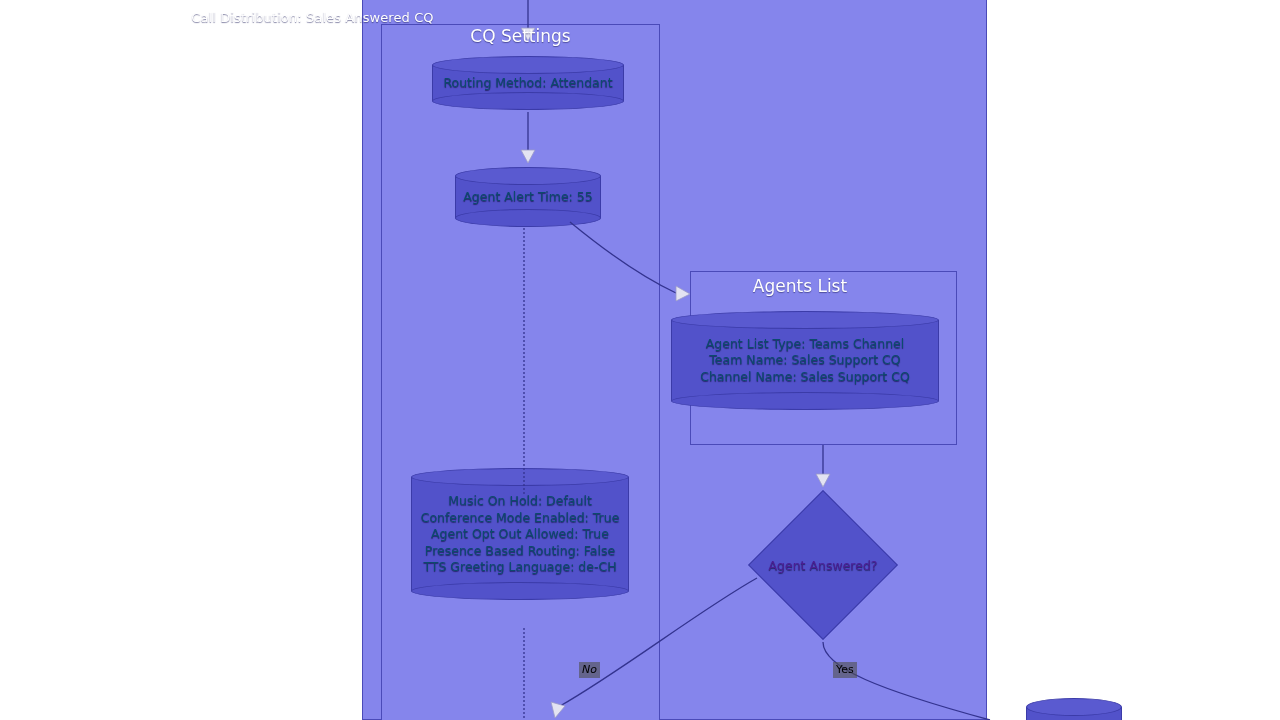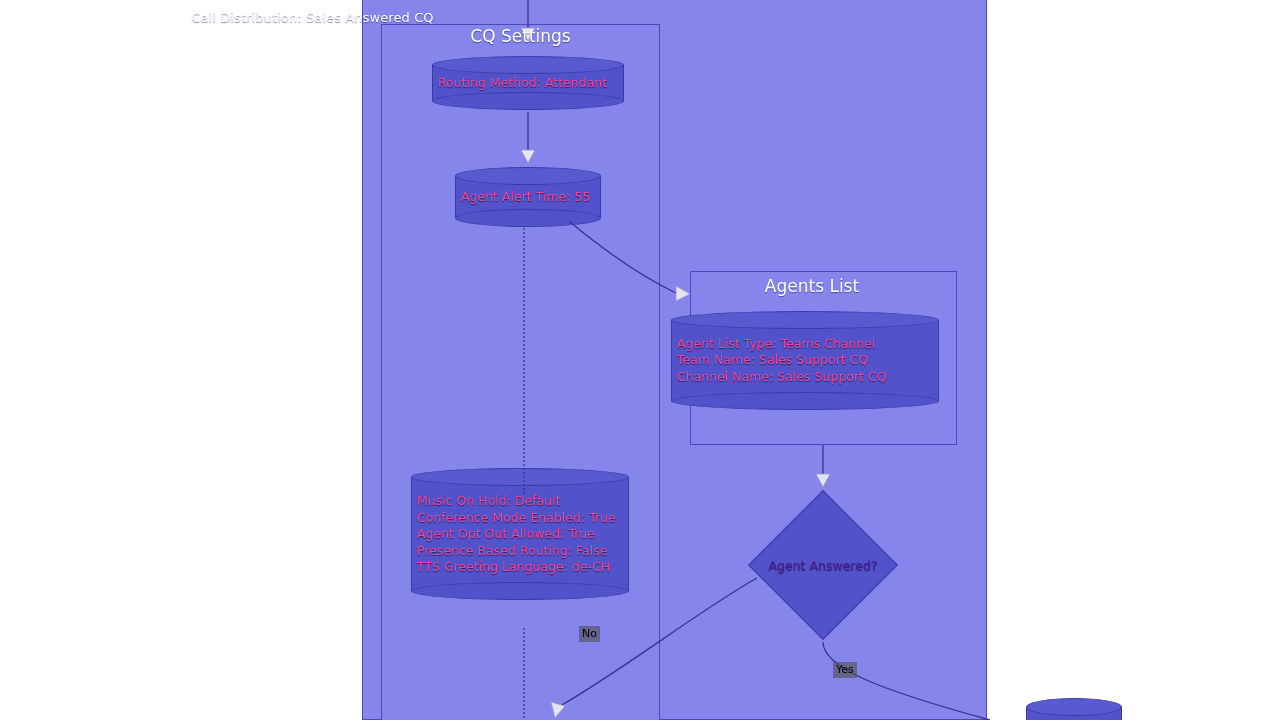--- a/index.html
+++ b/index.html
@@ -54,21 +54,21 @@
     font-size: 17px;
     text-align: center;
     text-shadow: 0 1px 1px rgba(30,30,90,.55);
     z-index: 6;
   }
 
   #cq-settings-cluster { left: 381px; top: 24px; width: 279px; height: 700px; }
   #cq-settings-title   { left: 381px; top: 26px; width: 279px; }
 
   #agents-list-cluster { left: 690px; top: 271px; width: 267px; height: 174px; }
-  #agents-list-title   { left: 690px; top: 276px; width: 220px; padding-left: 12px; }
+  #agents-list-title   { left: 690px; top: 276px; width: 220px; }
 
   
   .cyl {
     position: absolute;
     z-index: 4;
   }
   .cyl .body {
     position: absolute;
     left: 0;
     right: 0;
@@ -90,21 +90,22 @@
     box-sizing: border-box;
   }
   .cyl .cap-top { top: 0; background: #5a5ad0; }
   .cyl .cap-bottom { bottom: 0; }
   .cyl .label {
     position: absolute;
     left: 0;
     right: 0;
     top: 50%;
     transform: translateY(-50%);
-    color: #ec4899;
+    text-align: center;
+    color: #0c4a6e;
     font-size: 12.5px;
     line-height: 16.6px;
     text-shadow: 0 1px 1px rgba(20,20,70,.75);
     z-index: 2;
     white-space: pre-line;
     padding: 0 6px;
     box-sizing: border-box;
   }
 
   #node-routing  { left: 432px; top: 56px;  width: 192px; height: 54px; }
@@ -158,21 +159,21 @@
   .edge-label {
     position: absolute;
     background: rgba(80,80,80,.62);
     color: #000000;
     font-size: 11px;
     line-height: 14px;
     padding: 1px 3px;
     z-index: 6;
     white-space: nowrap;
   }
-  #label-no  { left: 579px; top: 626px; }
+  #label-no  { left: 579px; top: 662px; font-style: italic; }
   #label-yes { left: 812px; top: 662px; margin-left: 21px; }
 
   
   #edges {
     position: absolute;
     left: 0;
     top: 0;
     width: 1280px;
     height: 720px;
     z-index: 5;

